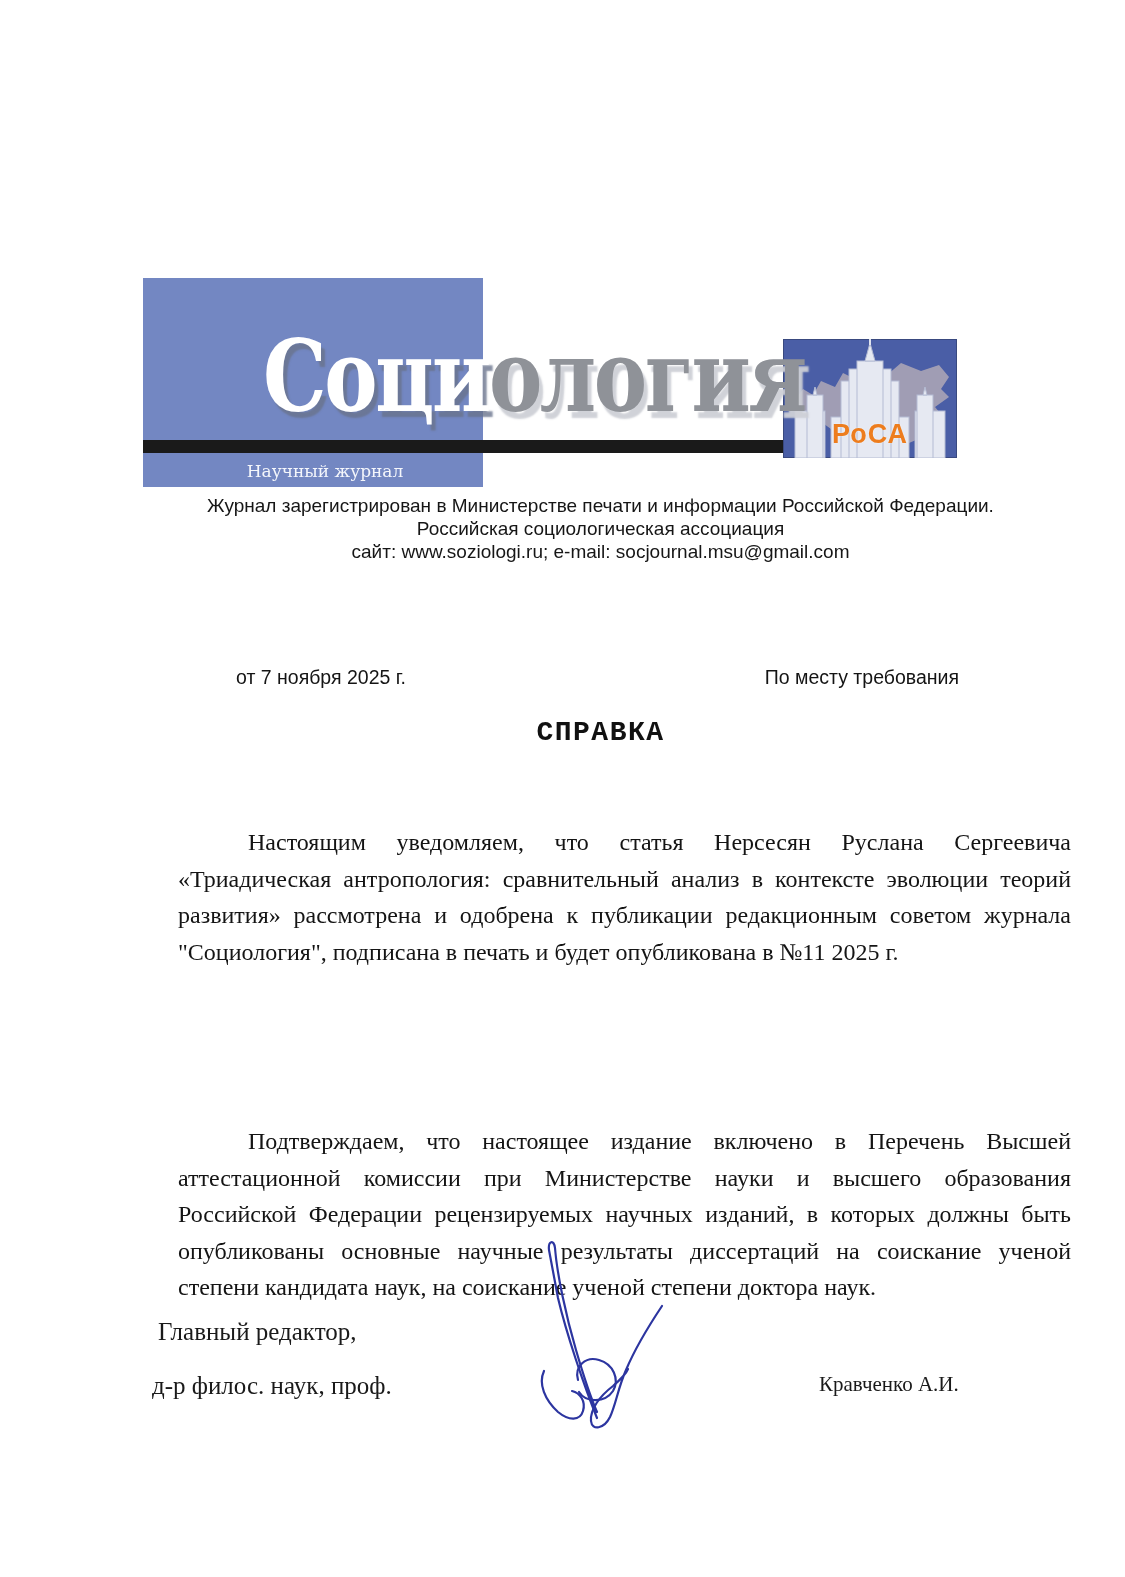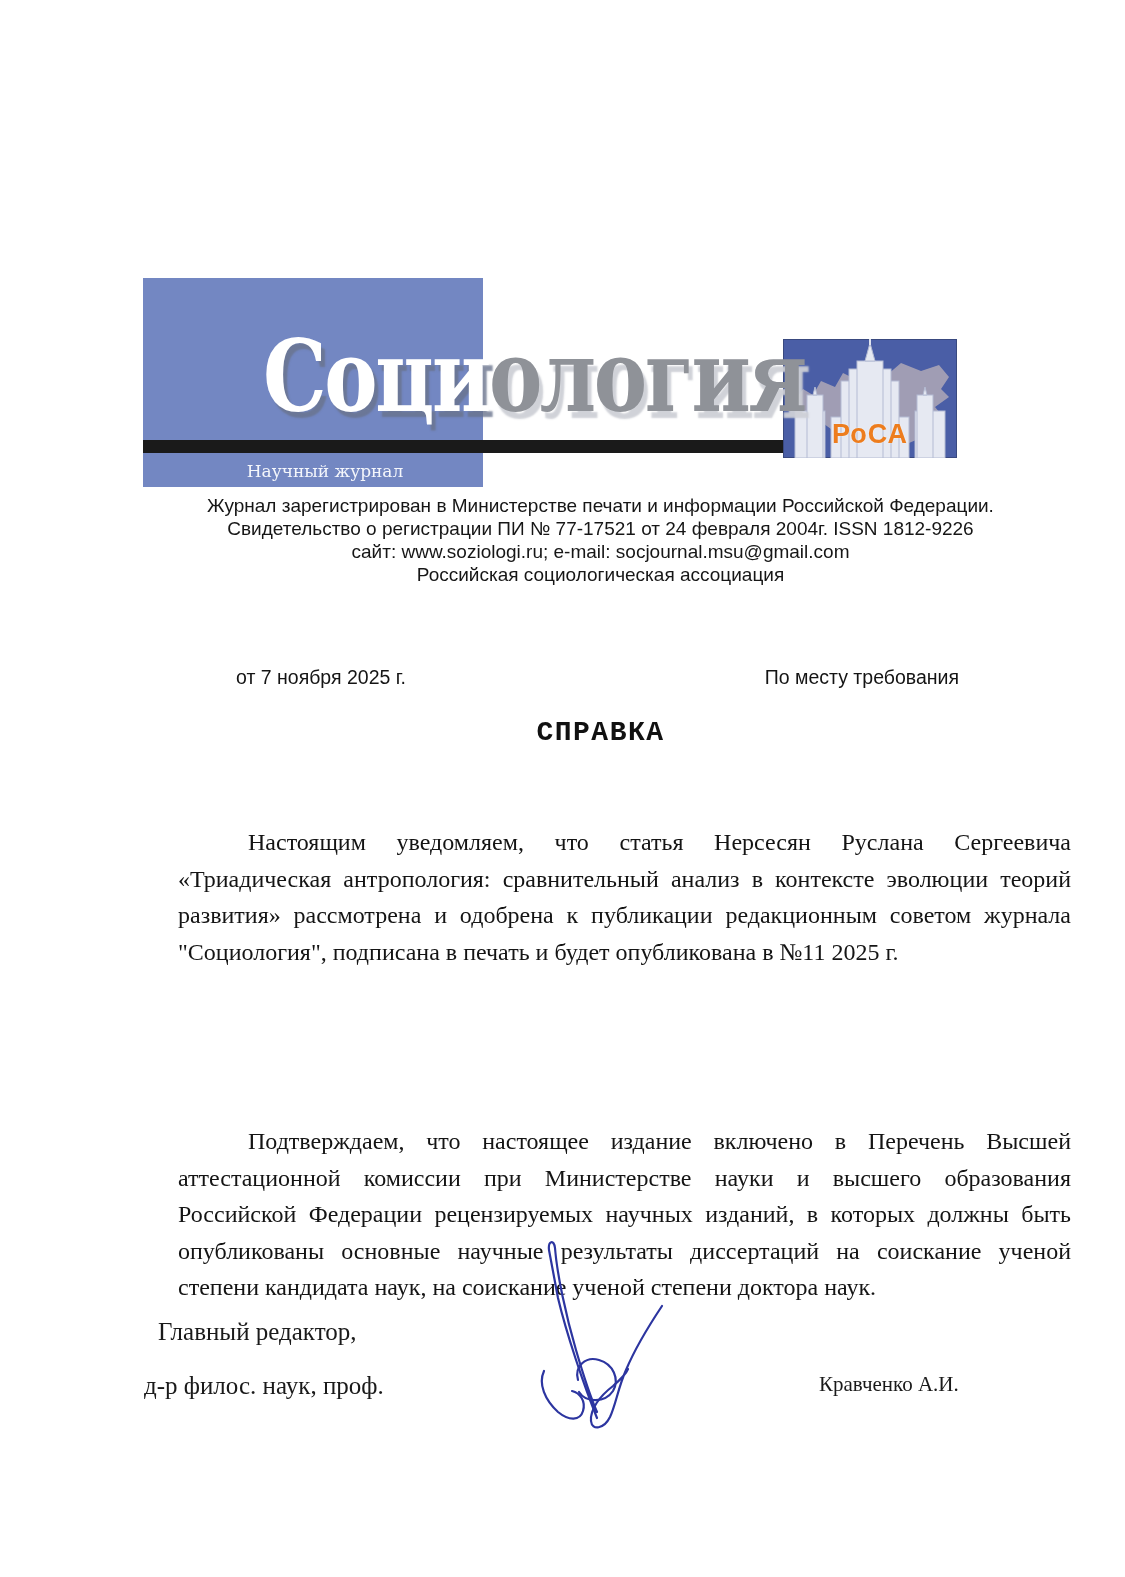--- a/index.html
+++ b/index.html
@@ -131,21 +131,21 @@
 
   
   .sig-label1 {
     position: absolute;
     left: 158px; top: 1318px;
     font-size: 25px;
     color: #1a1a1a;
   }
   .sig-label2 {
     position: absolute;
-    left: 144px; top: 1372px;
+    left: 152px; top: 1372px;
     font-size: 25px;
     color: #1a1a1a;
   }
   .sig-name {
     position: absolute;
     left: 819px; top: 1372px;
     font-size: 21px;
     color: #1a1a1a;
   }
   .signature-ink {
@@ -193,23 +193,22 @@
         <rect x="74" y="22" width="26" height="97"></rect>
         <polygon points="87,4 92,22 82,22"></polygon>
         <line x1="87" y1="0" x2="87" y2="6" stroke="#dfe3ee" stroke-width="2"></line>
       </g>
     </svg>
     <div class="rosa-logo-text">РоСА</div>
   </div>
 
   <div class="registration">
     <div>Журнал зарегистрирован в Министерстве печати и информации Российской Федерации.</div>
-    <div>Свидетельство о регистрации ПИ № 77-17521 от 24 февраля 2004г. ISSN 1812-9226</div>
+    <div>Российская социологическая ассоциация</div>
     <div>сайт: www.soziologi.ru; e-mail: socjournal.msu@gmail.com</div>
-    <div>Российская социологическая ассоциация</div>
   </div>
 
   <div class="meta-row">
     <span>от 7 ноября 2025 г.</span>
     <span>По месту требования</span>
   </div>
 
   <div class="doc-title">СПРАВКА</div>
 
   <div class="para para1">Настоящим уведомляем, что статья Нерсесян Руслана Сергеевича «Триадическая антропология: сравнительный анализ в контексте эволюции теорий развития» рассмотрена и одобрена к публикации редакционным советом журнала "Социология", подписана в печать и будет опубликована в №11 2025 г.</div>

